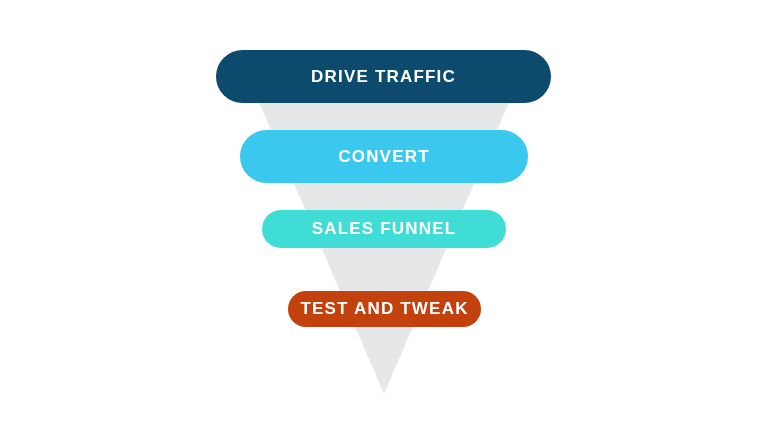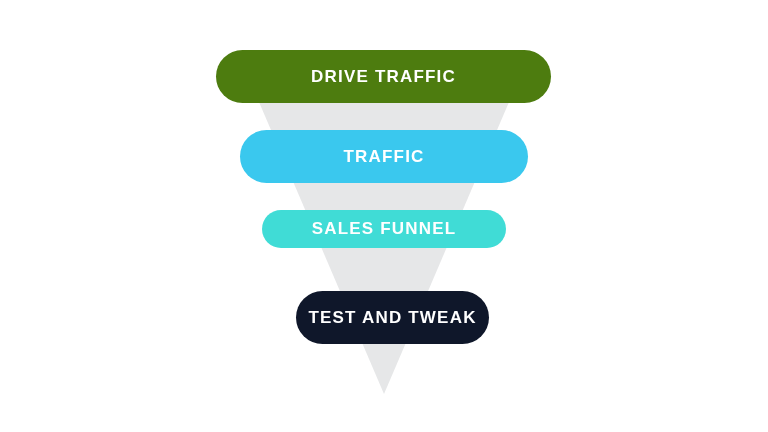--- a/index.html
+++ b/index.html
@@ -15,27 +15,27 @@
   }
   .pill span { white-space: nowrap; }
 </style>
 </head>
 <body>
 
 <svg class="funnel-bg" viewBox="0 0 768 432">
   <polygon points="256,95 512,95 384,394" fill="#e6e7e8"></polygon>
 </svg>
 
-<div class="pill" style="left:216px; top:50px; width:335px; height:53px; background:#4d7c0f;">
+<div class="pill" style="left:216px; top:50px; width:335px; height:53px; background:#0c4a6e;">
   <span>DRIVE TRAFFIC</span>
 </div>
 
 <div class="pill" style="left:240px; top:130px; width:288px; height:53px; background:#3ac8ee;">
-  <span>TRAFFIC</span>
+  <span>CONVERT</span>
 </div>
 
 <div class="pill" style="left:262px; top:210px; width:244px; height:38px; background:#40dcd6;">
   <span>SALES FUNNEL</span>
 </div>
 
-<div class="pill" style="left:296px; top:291px; width:193px; height:53px; background:#0f172a;">
+<div class="pill" style="left:288px; top:291px; width:193px; height:36px; background:#c2410c;">
   <span>TEST AND TWEAK</span>
 </div>
 
 </body></html>

